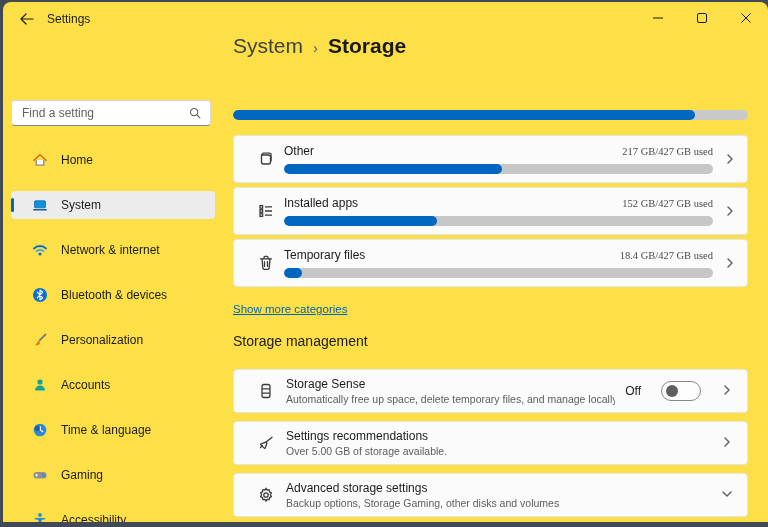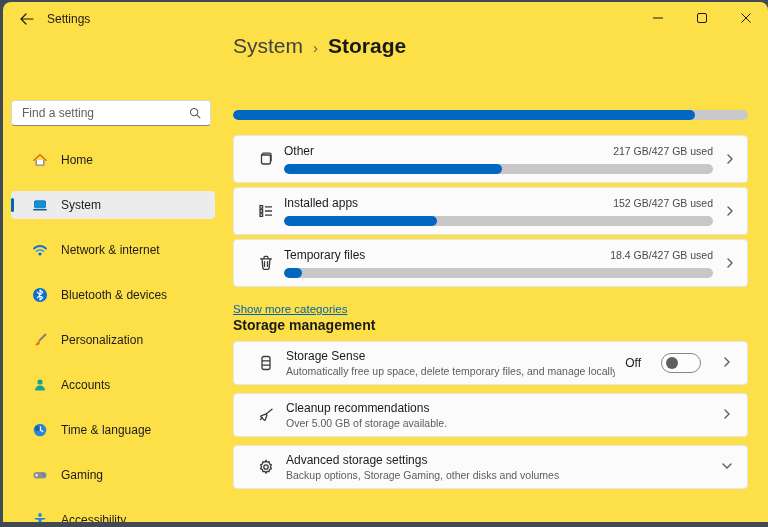--- a/index.html
+++ b/index.html
@@ -44,30 +44,30 @@
   .summary-fill { height:100%; background:#0067C0; border-radius:5px; }
   .summary-labels { display:flex; justify-content:space-between; margin-top:4px; font-size:11px; color:#3f3f3f; }
 
   .cat-group { margin-top:15px;text-align:right; }
   .cat-card { height:48px; background:#fbfbfb; border:1px solid #e5e5e5; border-radius:4px; margin-bottom:4px;
               display:flex; align-items:stretch; }
   .cat-icon { width:20px; margin:13px 0 0 22px; flex:0 0 20px; }
   .cat-body { flex:1; margin-left:8px; padding-top:8px; }
   .cat-toprow { display:flex; align-items:baseline; justify-content:space-between; }
   .cat-title { font-size:12px; color:#1b1b1b; }
-  .cat-usage { font-size:10.5px; color:#4a4a4a; }
+  .cat-usage { font-size:10.5px; color:#4a4a4a;font-family:Liberation Serif, serif; }
   .cat-bar { margin-top:6px; height:10px; border-radius:5px; background:#c7c7c7; overflow:hidden; }
   .cat-fill { height:100%; background:#0067C0; border-radius:5px; }
   .cat-chevron { width:34px; display:flex; align-items:center; justify-content:center; flex:0 0 34px; }
 
   .show-more { margin-top:12px; font-size:11.5px; color:#0063B1; display:inline-block; }
 
-  .section-heading { font-size:14px; font-weight:700; color:#1b1b1b; }
-
-  .mgmt-group { margin-top:8px; }
+  .section-heading { margin-top:16px; font-size:14px; font-weight:400; color:#1b1b1b; }
+
+  .mgmt-group { margin-top:20px; }
   .mgmt-card { height:44px; background:#fbfbfb; border:1px solid #e5e5e5; border-radius:4px; margin-bottom:8px;
                display:flex; align-items:center; }
   .mgmt-icon { width:20px; margin-left:22px; flex:0 0 20px; display:flex; }
   .mgmt-body { flex:1; margin-left:10px; min-width:0; }
   .mgmt-title { font-size:12px; color:#1b1b1b; }
   .mgmt-sub { font-size:10.5px; color:#5d5d5d; margin-top:2px; white-space:nowrap; overflow:hidden; }
   .mgmt-right { display:flex; align-items:center; gap:20px; padding:0 14px 0 10px; }
   .toggle-label { font-size:12px; color:#1b1b1b; }
   .toggle { position:relative; width:40px; height:20px; border:1px solid #868686; border-radius:10px; background:#fdfdfd; }
   .toggle .knob { position:absolute; left:4px; top:3px; width:12px; height:12px; border-radius:50%; background:#5f5f5f; }
@@ -335,21 +335,21 @@
 
         <div class="mgmt-card">
           <span class="mgmt-icon">
             <svg viewBox="0 0 20 20" width="20" height="20" fill="none" stroke="#3b3b3b" stroke-width="1.3" stroke-linecap="round" stroke-linejoin="round">
                 <path d="M16 4.2l-6.2 5"></path>
                 <path d="M9.8 9.2l-4.7 1.6a.6.6 0 0 0-.2 1l3.3 3.3a.6.6 0 0 0 1-.2l1.7-4.6z"></path>
                 <path d="M6.4 12.6l-2 2"></path>
               </svg>
           </span>
           <div class="mgmt-body">
-            <div class="mgmt-title">Cleanup recommendations</div>
+            <div class="mgmt-title">Settings recommendations</div>
             <div class="mgmt-sub">Over 5.00 GB of storage available.</div>
           </div>
           <div class="mgmt-right">
             <span>
               <svg width="12" height="12" viewBox="0 0 12 12">
                   <path d="M4 2l4 4-4 4" stroke="#5d5d5d" stroke-width="1.4" fill="none" stroke-linecap="round" stroke-linejoin="round"></path>
                 </svg>
             </span>
           </div>
         </div>

